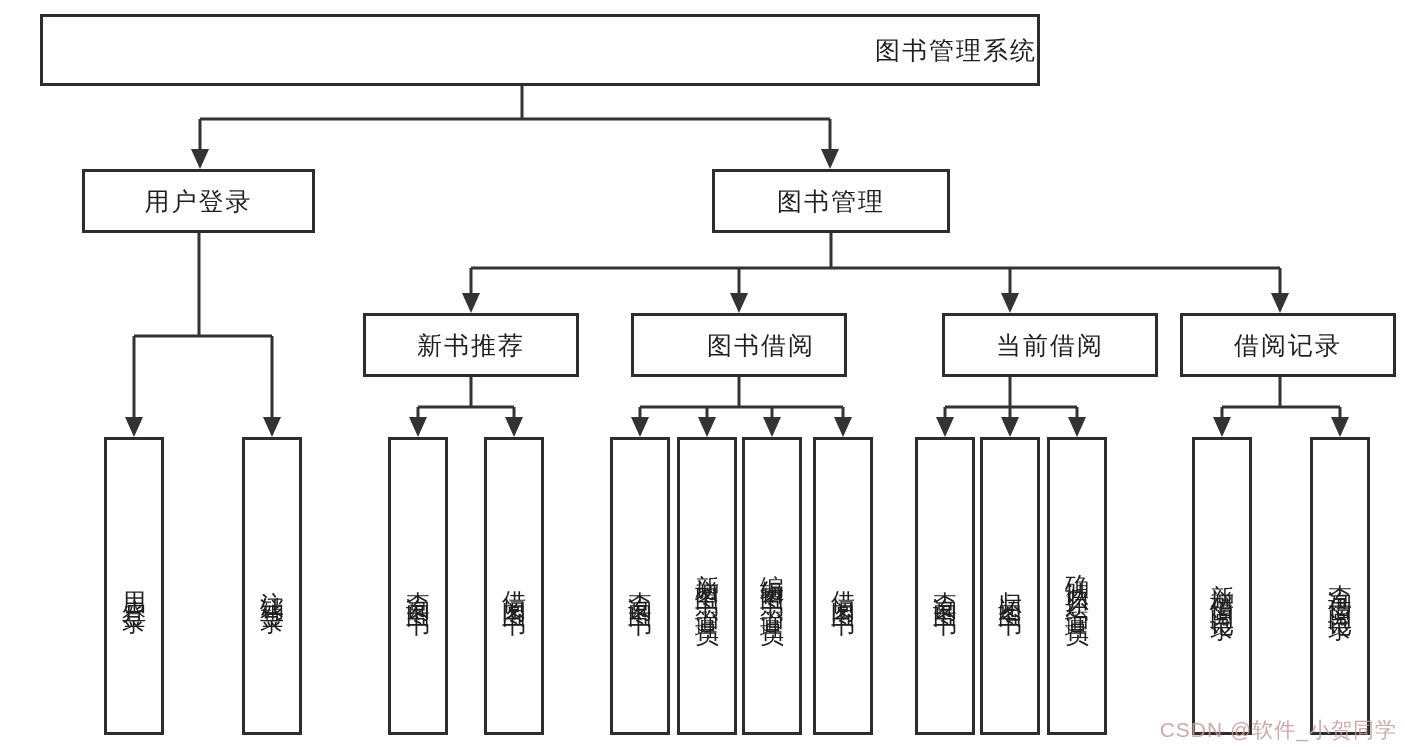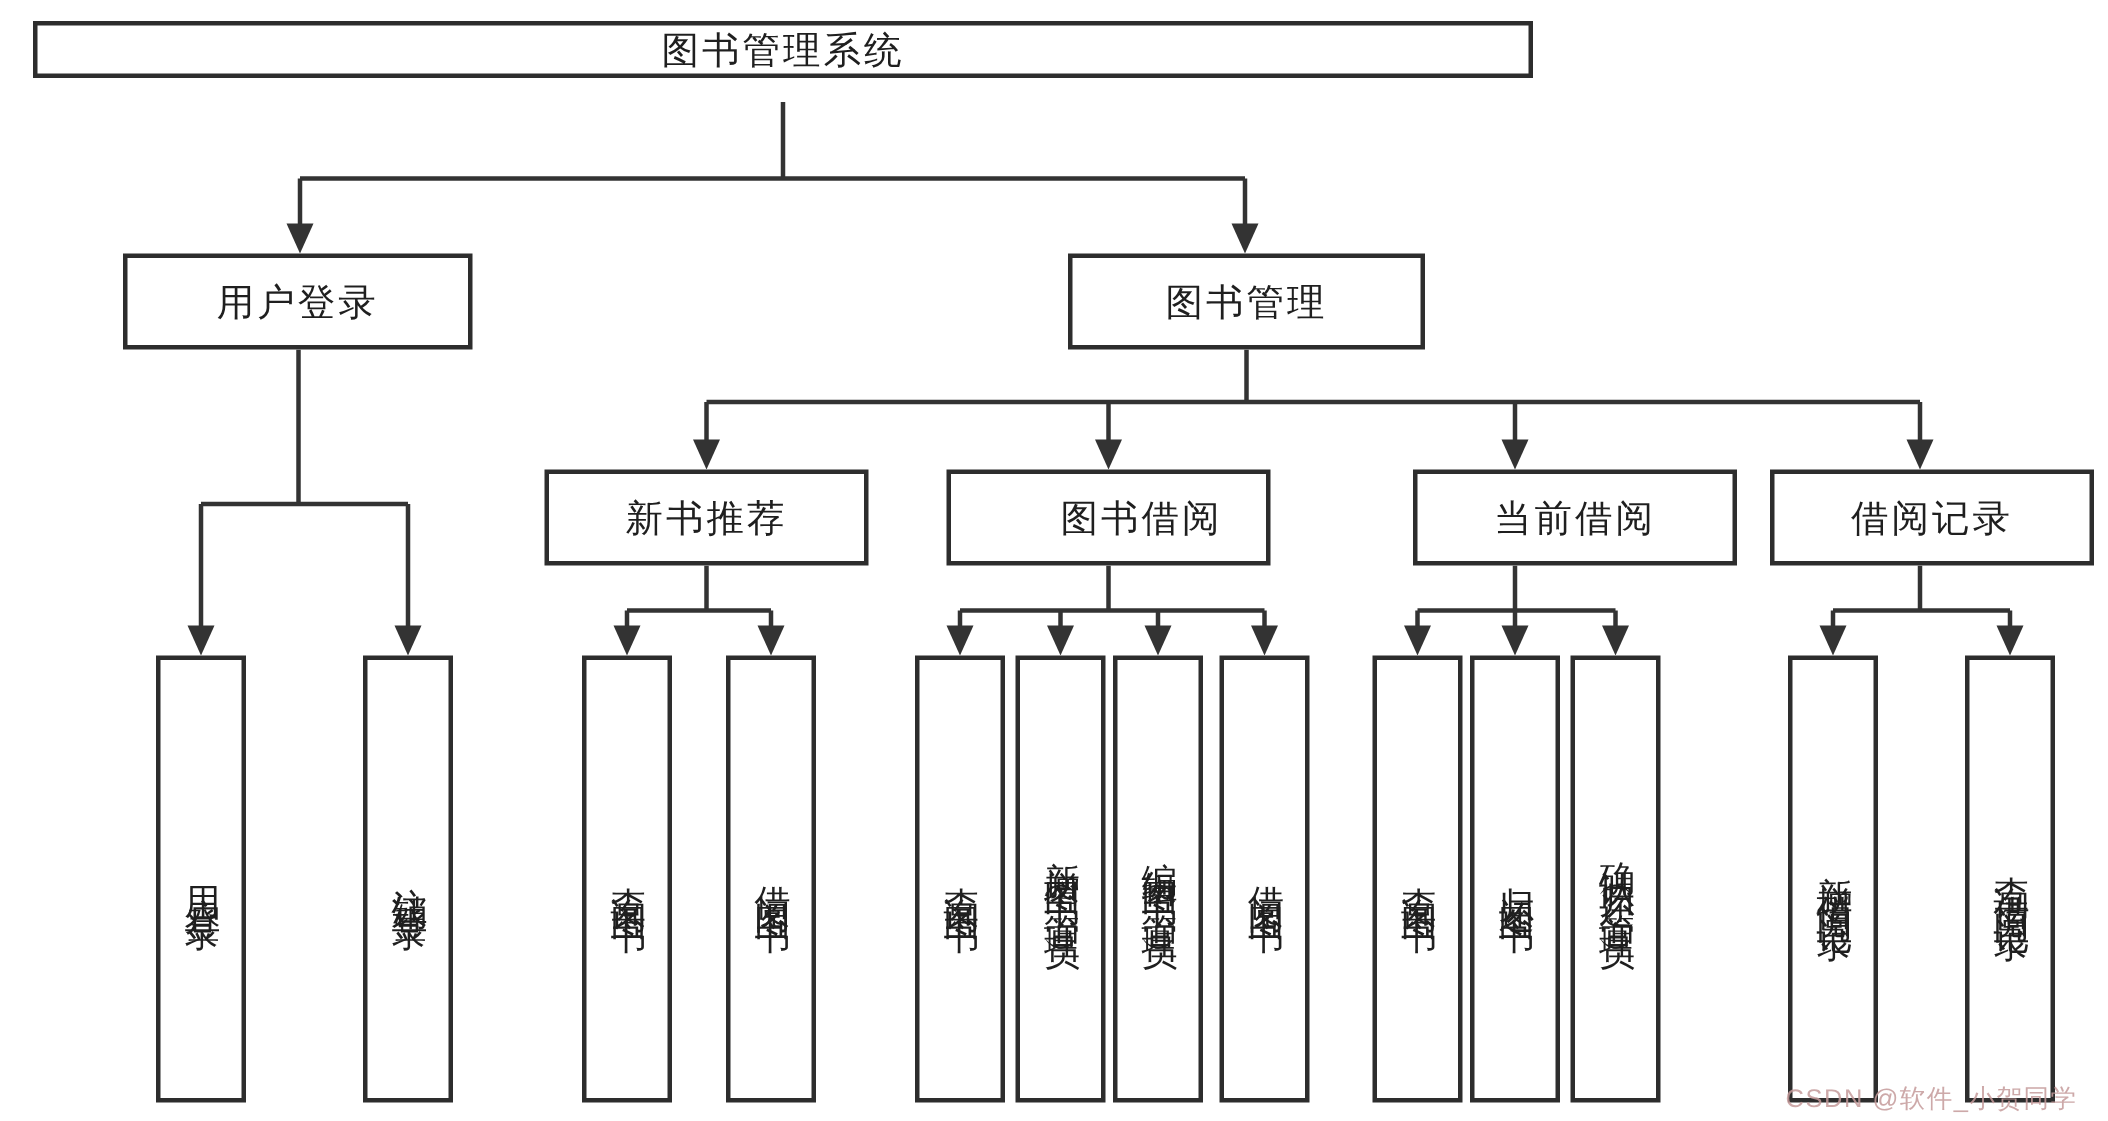--- a/index.html
+++ b/index.html
@@ -11,34 +11,34 @@
   .node{
     position:absolute;box-sizing:border-box;z-index:2;
     border:3px solid #2d2d2d;background:#ffffff;color:#1f1f1f;
     display:flex;align-items:center;justify-content:center;
   }
   .node.h span{font-size:25px;letter-spacing:2px;white-space:nowrap;}
   .node.v span{
     writing-mode:vertical-rl;font-size:24px;letter-spacing:7px;line-height:1;
   }
   
-  .root{left:22px;top:14px;width:1000px;height:38px;}
+  .root{left:40px;top:14px;width:1000px;height:72px;justify-content:flex-end;}
   .lvl2a{left:82px;top:169px;width:233px;height:64px;}
   .lvl2b{left:712px;top:169px;width:238px;height:64px;}
   .lvl3{top:313px;width:216px;height:64px;}
   .l3a{left:363px;} .l3b{left:631px;padding-left:44px;} .l3c{left:942px;} .l3d{left:1180px;}
   .leaf{top:437px;width:60px;height:298px;}
   .lf1{left:104px;} .lf2{left:242px;}
   .lf3{left:388px;} .lf4{left:484px;}
   .lf5{left:610px;} .lf6{left:677px;} .lf7{left:742px;} .lf8{left:813px;}
   .lf9{left:915px;} .lf10{left:980px;} .lf11{left:1047px;}
   .lf12{left:1192px;} .lf13{left:1310px;}
   .watermark{
-    position:absolute;right:20px;bottom:3px;z-index:5;
-    font-size:17px;letter-spacing:1px;color:rgba(196,154,154,0.85);
+    position:absolute;right:8px;bottom:3px;z-index:5;
+    font-size:21px;letter-spacing:1px;color:rgba(196,154,154,0.85);
     white-space:nowrap;
   }
 </style>
 </head>
 <body>
 
 <div class="canvas">
 
   <svg class="wires" width="1405" height="747" viewBox="0 0 1405 747">
     <g stroke="#333333" stroke-width="3" fill="none">

